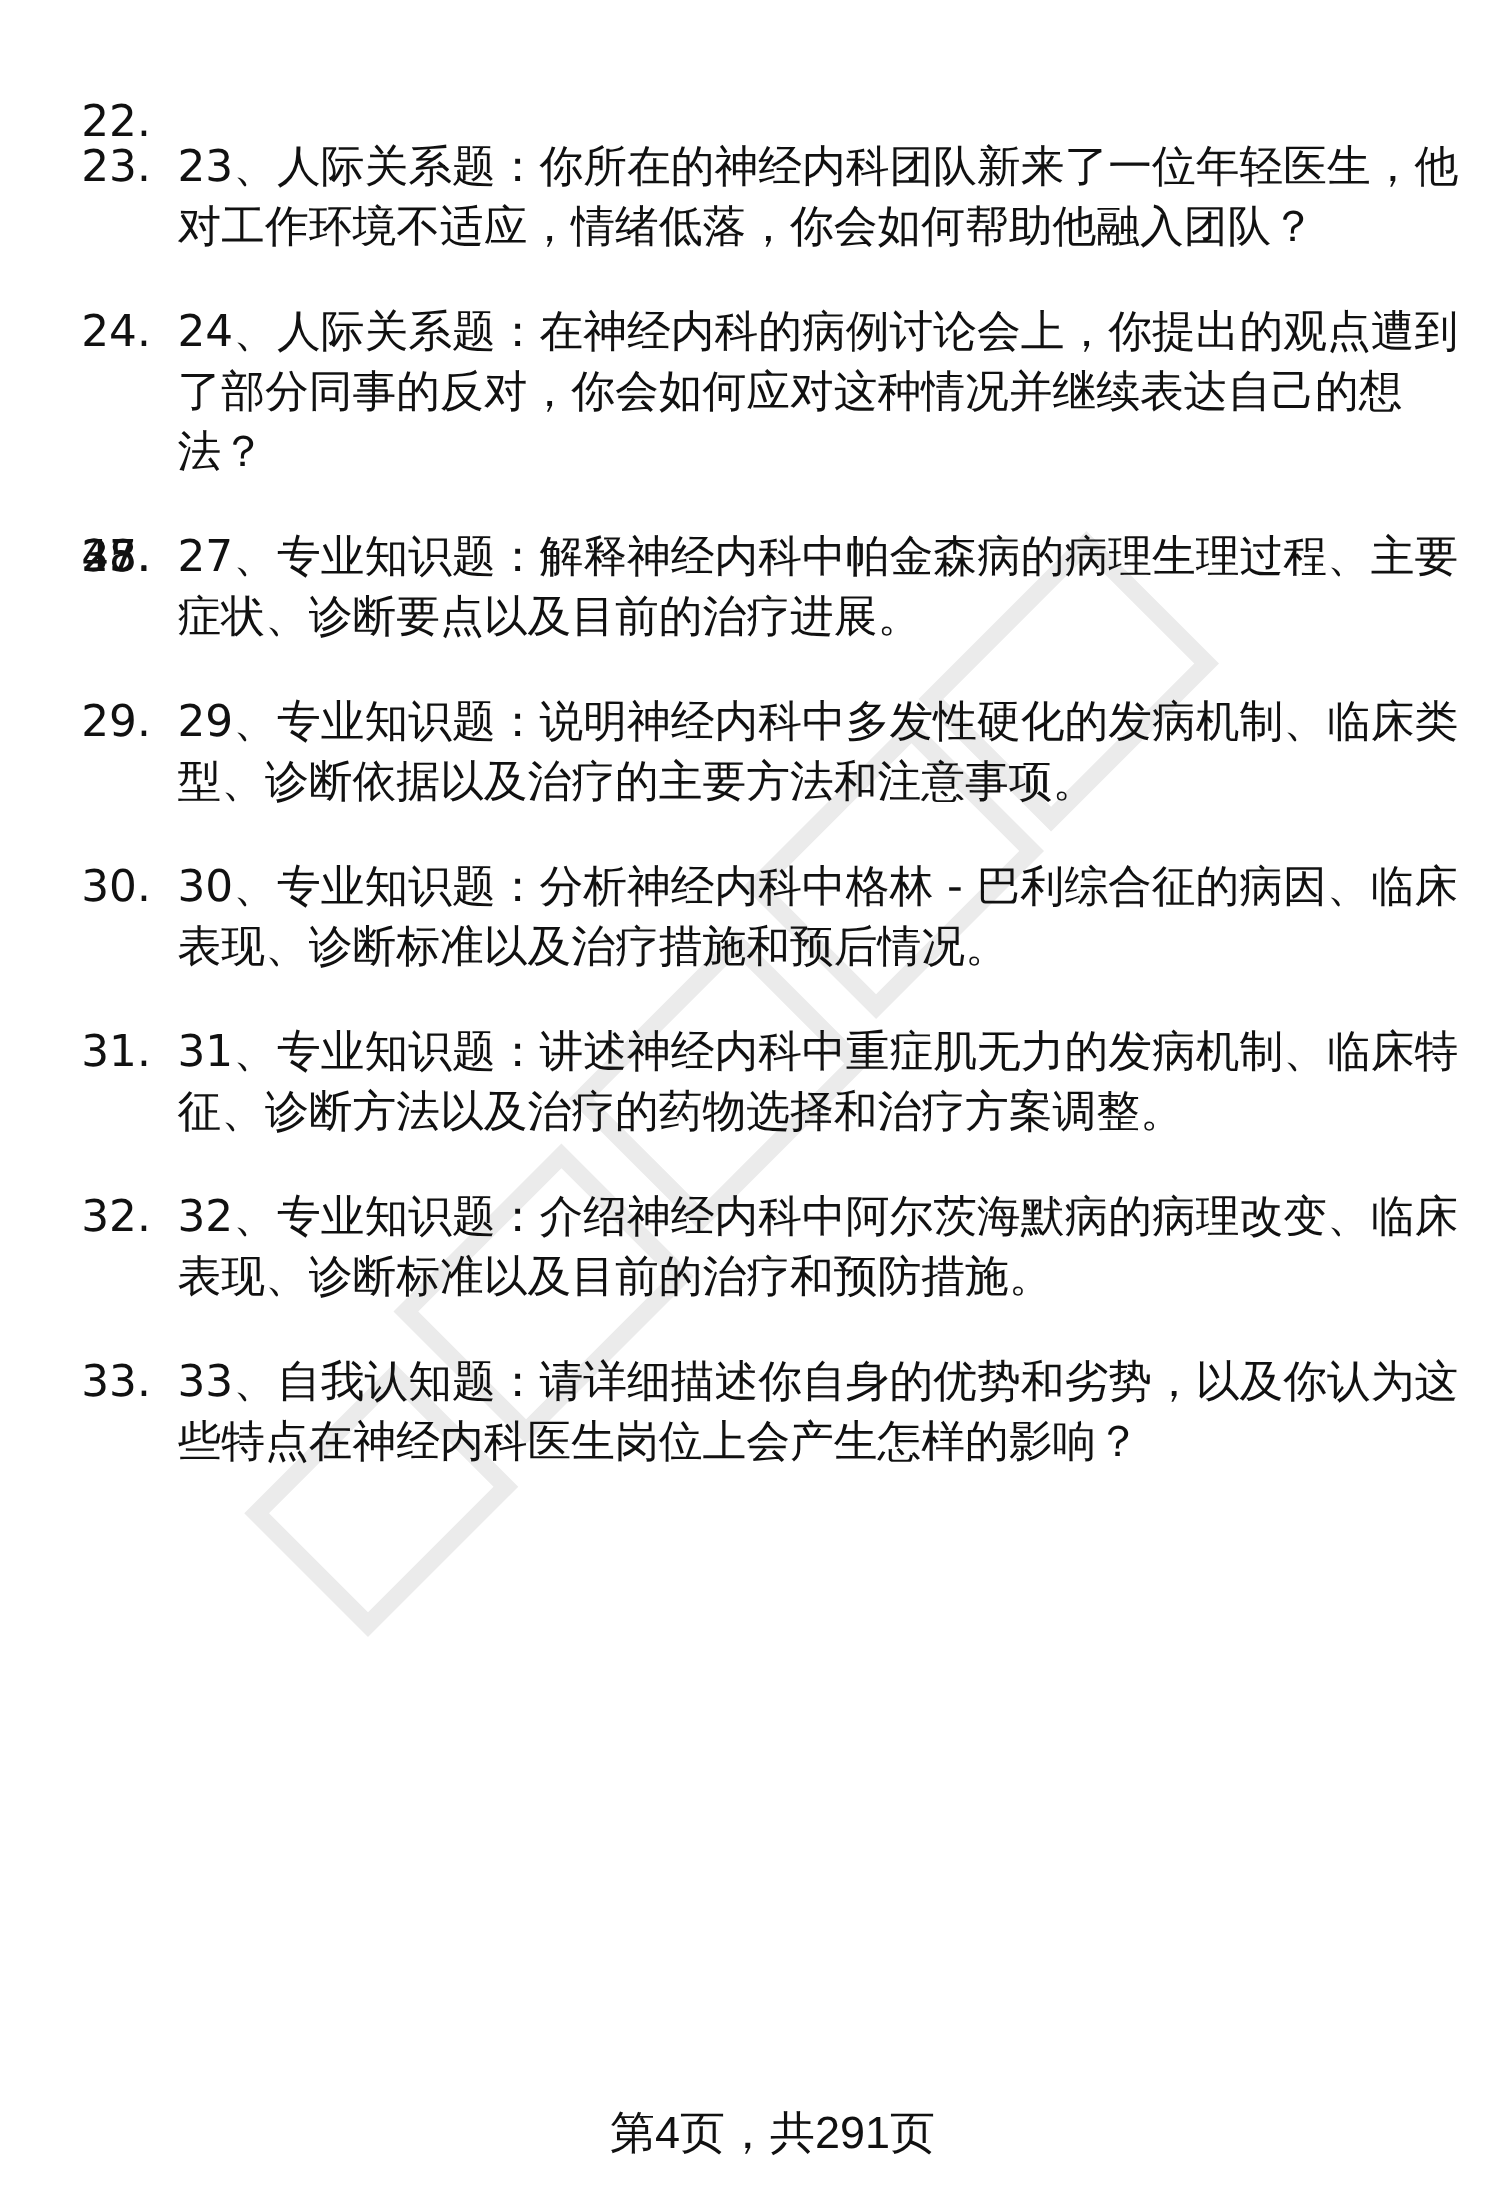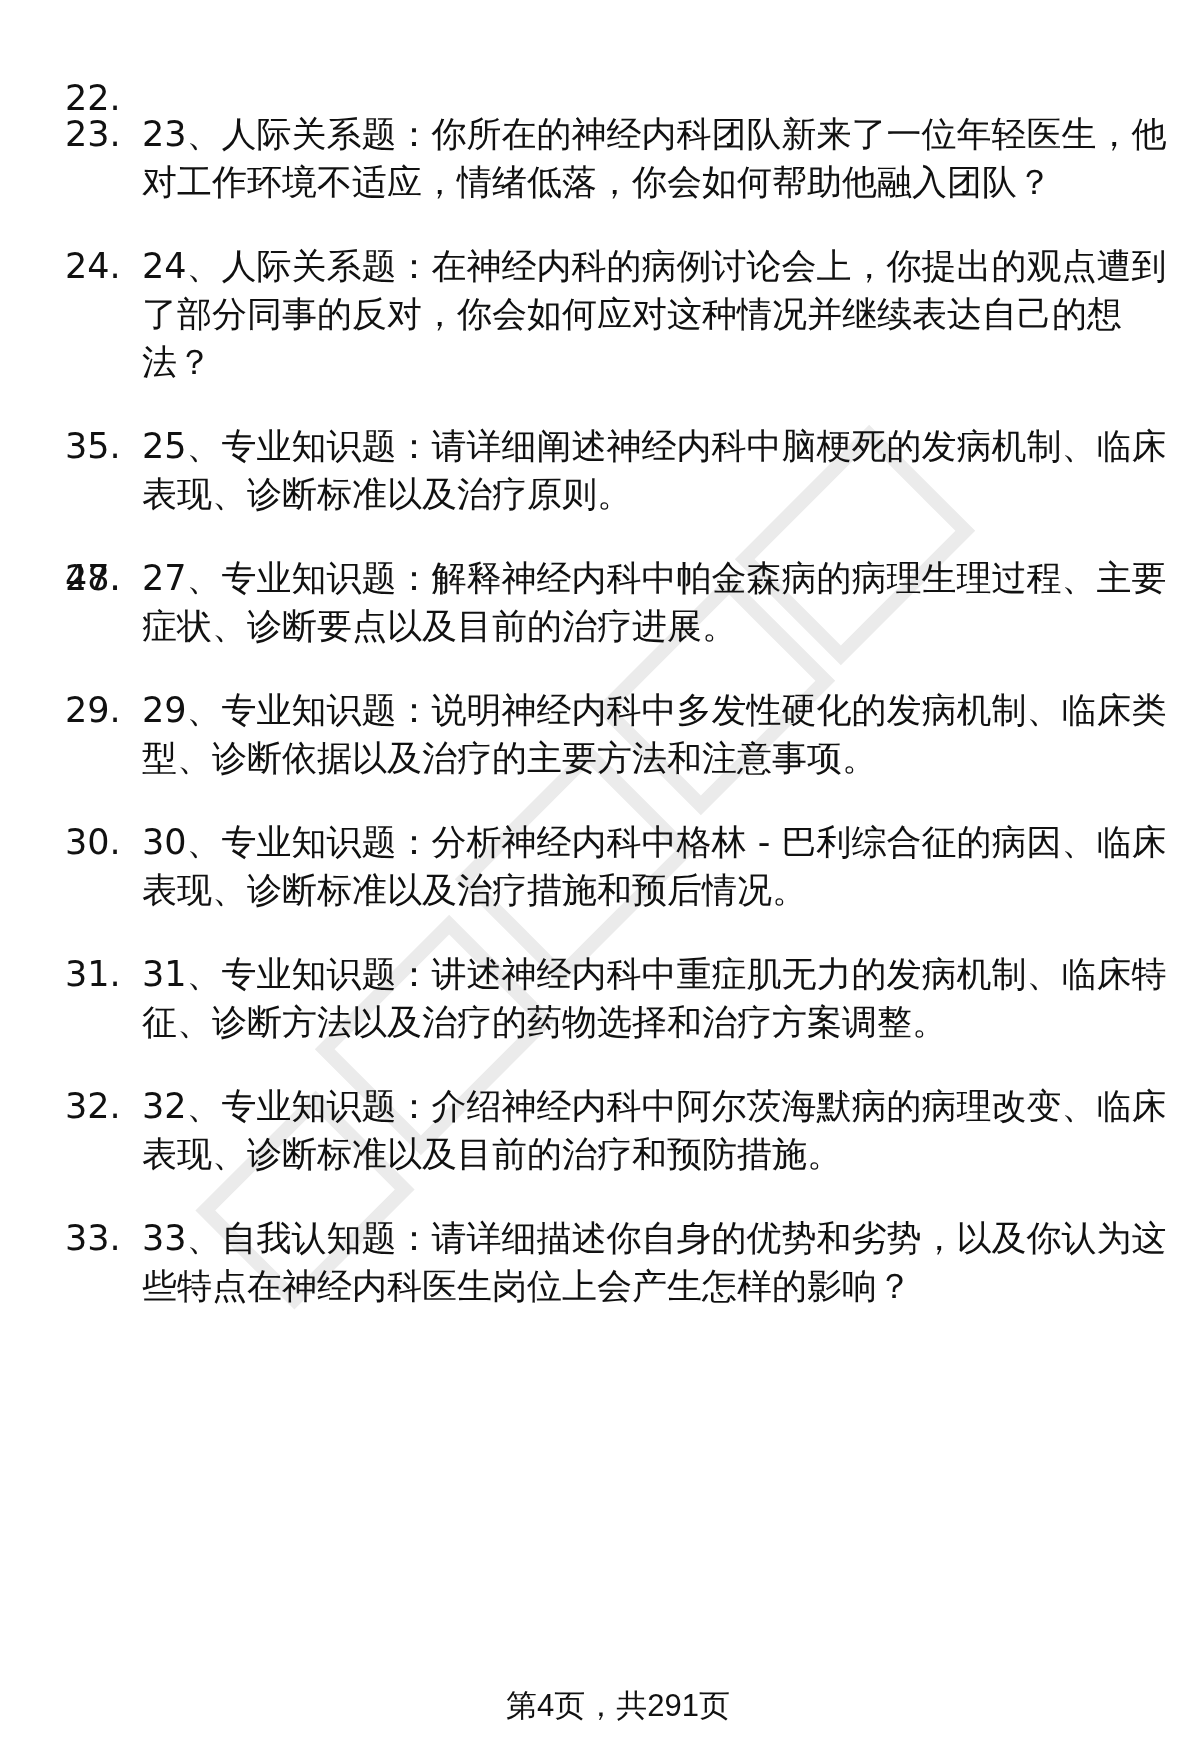--- a/index.html
+++ b/index.html
@@ -51,21 +51,21 @@
   .item-text {
     display: block;
     word-break: break-all;
   }
   .footer {
     position: absolute;
     left: 0; right: 0;
     top: 1686px;
     text-align: center;
     font-family: "Liberation Sans", "DejaVu Sans", sans-serif;
-    font-size: 31px;
+    font-size: 36px;
     line-height: 40px;
     z-index: 1;
     padding-left: 36px;
   }
 </style>
 </head>
 <body>
 
 <div class="watermark">
   <div class="wm-shape" style="left:760px; top:470px; width:190px; height:150px;"></div>
@@ -82,21 +82,20 @@
   <li class="item">
     <span class="item-num">23.</span>
     <span class="item-text">23、人际关系题：你所在的神经内科团队新来了一位年轻医生，他对工作环境不适应，情绪低落，你会如何帮助他融入团队？</span>
   </li>
   <li class="item">
     <span class="item-num">24.</span>
     <span class="item-text">24、人际关系题：在神经内科的病例讨论会上，你提出的观点遭到了部分同事的反对，你会如何应对这种情况并继续表达自己的想法？</span>
   </li>
   <li class="item">
     <span class="item-num">35.</span>
-    <span class="item-text">25、专业知识题：请详细阐述神经内科中脑梗死的发病机制、临床表现、诊断标准以及治疗原则。</span>
   </li>
   <li class="item">
     <span class="item-num">48.</span>
   </li>
   <li class="item">
     <span class="item-num">27.</span>
     <span class="item-text">27、专业知识题：解释神经内科中帕金森病的病理生理过程、主要症状、诊断要点以及目前的治疗进展。</span>
   </li>
   <li class="item">
     <span class="item-num">29.</span>

